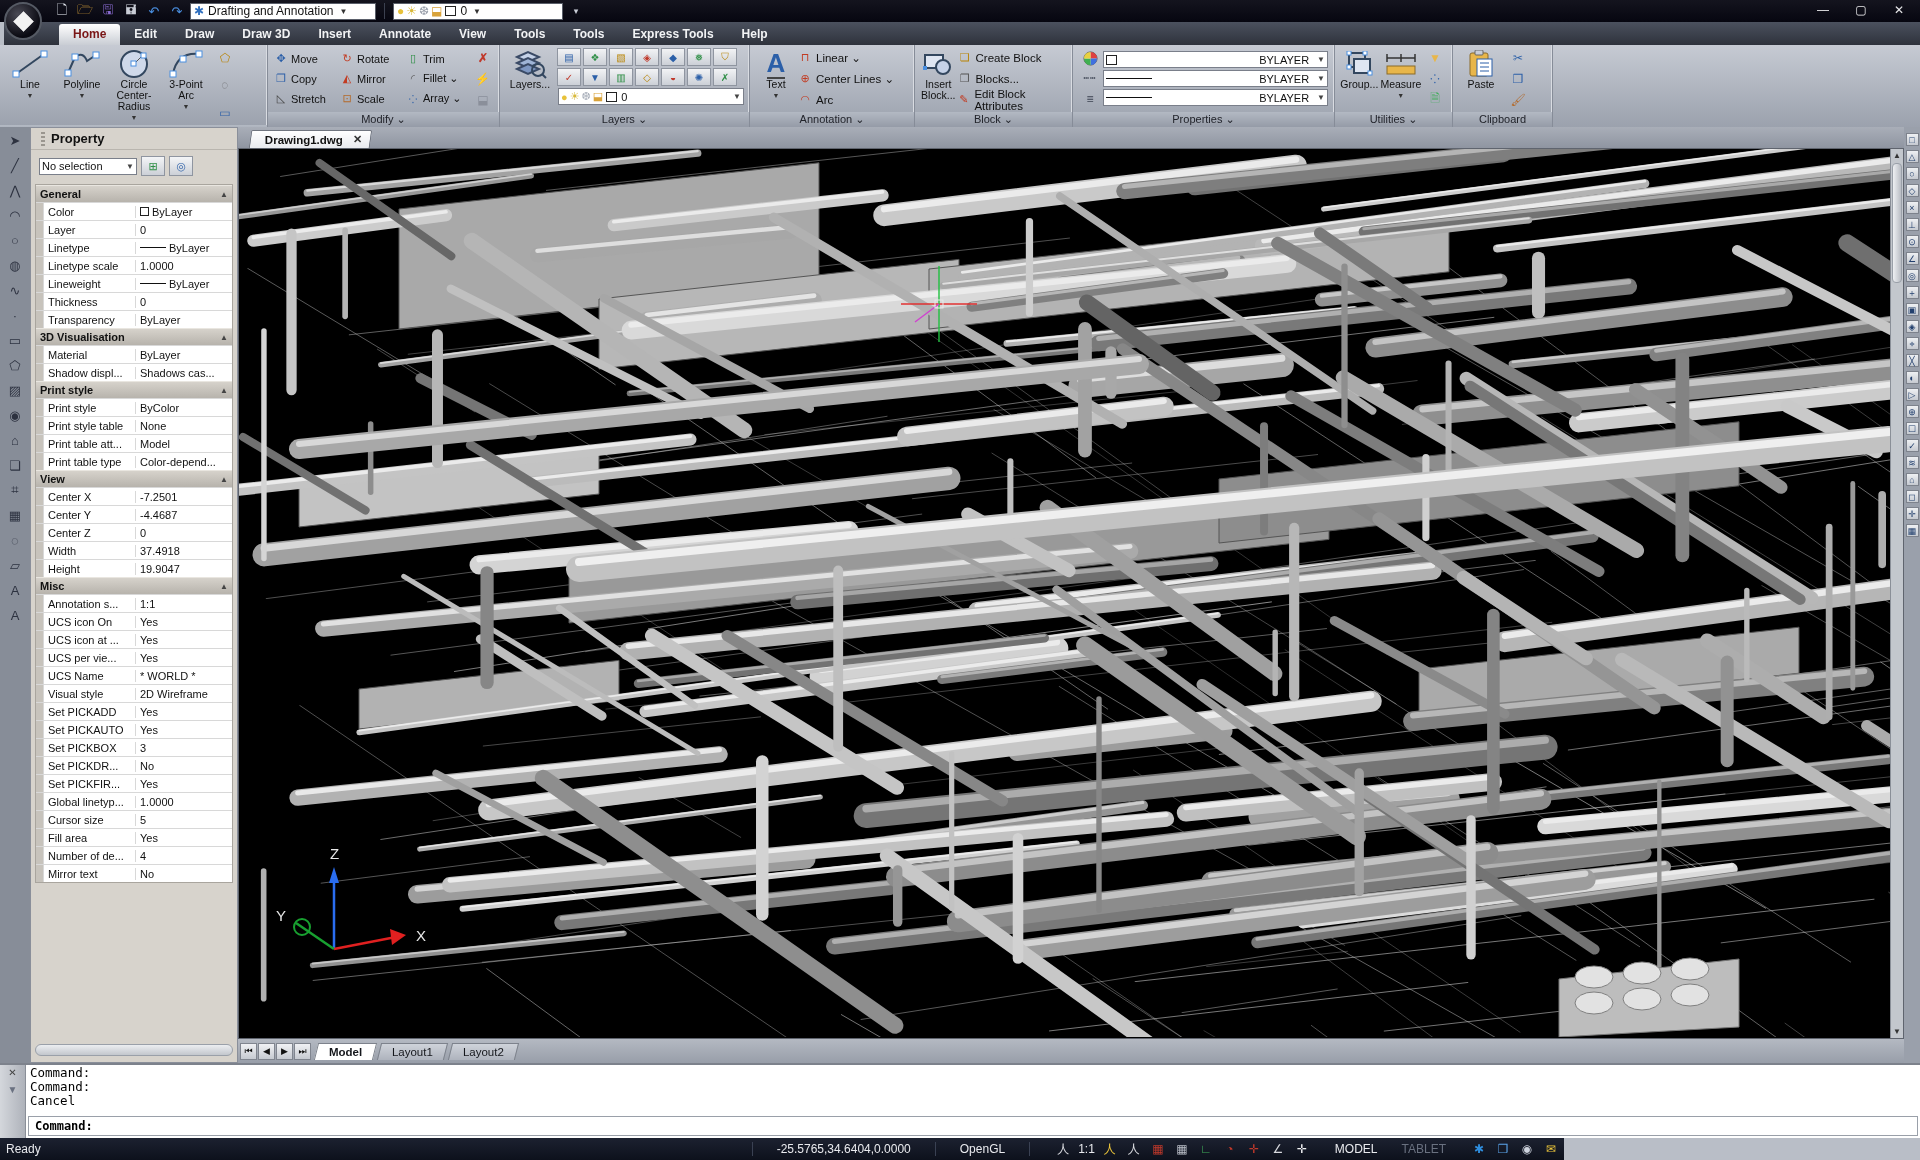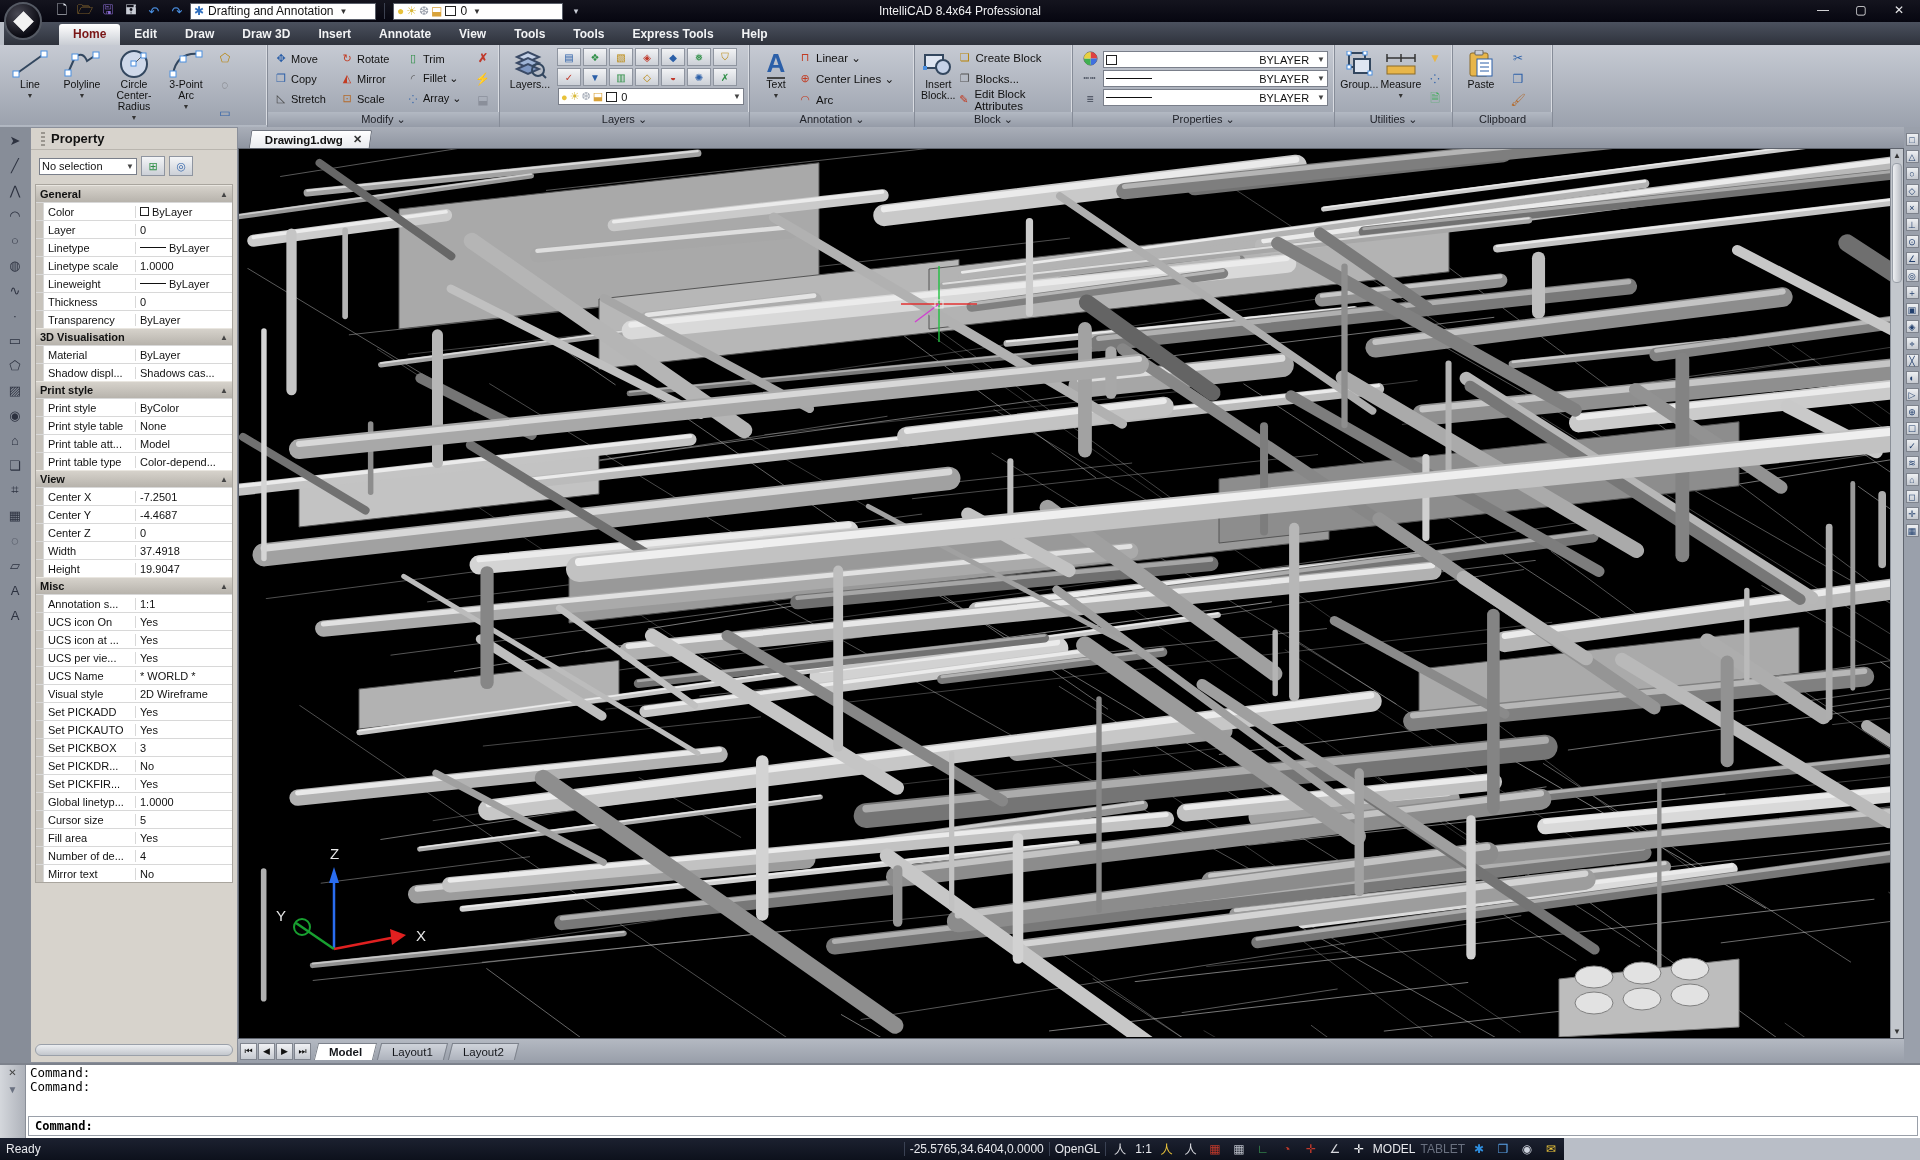--- a/index.html
+++ b/index.html
@@ -94,21 +94,21 @@
   
   #command-area { position:absolute; left:0; top:1063px; width:1920px; height:75px; background:#fff; border-top:2px solid #7d828c; display:flex; }
   #cmd-gutter { width:26px; background:linear-gradient(90deg,#d4d7dc,#aeb2ba); border-right:1px solid #8a8f98; display:flex; flex-direction:column; align-items:center; padding-top:2px; gap:6px; font-size:10px; color:#444; }
   #cmd-body { flex:1; display:flex; flex-direction:column; font-family:"DejaVu Sans Mono","Liberation Mono",monospace; }
   #cmd-history { flex:1; padding:1px 4px; font-size:12.5px; line-height:14px; color:#000; }
   #cmd-input { height:20px; margin:0 2px 2px 2px; border:1px solid #9aa0a9; font-size:12px; font-weight:bold; padding:2px 6px; color:#000; }
 
   
   #statusbar { position:absolute; left:0; top:1138px; width:1564px; height:22px; background:linear-gradient(#1c2130,#0d111c); color:#e9eaee; font-size:12px; display:flex; align-items:center; }
   #status-ready { padding-left:6px; }
-  #status-right { margin-left:auto; display:flex; align-items:center; gap:5px; padding-right:4px; }
+  #status-right { margin-left:auto; display:flex; align-items:center; gap:24px; padding-right:4px; }
   .st-sep { width:1px; height:14px; background:#3a4153; }
   .st-icon { width:18px; height:16px; display:flex; align-items:center; justify-content:center; font-size:12px; }
   .st-label { font-size:12px; }
   .st-label.dim { color:#6a7180; }
 
   svg text { font-family:"Liberation Sans",sans-serif; }
 </style>
 </head>
 <body>
 
@@ -135,21 +135,20 @@
         <span style="color:#e8c23a;">●</span>
         <span style="color:#d9b93a;margin-left:2px;">☀</span>
         <span style="color:#9aa0ab;margin-left:2px;">❆</span>
         <span style="color:#d9a33a;margin-left:2px;">⬓</span>
         <span class="swatch" style="margin-left:3px;"></span>
         <span style="margin-left:4px;">0</span>
         <span class="arrow">▼</span>
       </div>
       <span class="qat-btn" style="font-size:9px;color:#c9cdd6;">▾</span>
     </div>
-    <div id="window-title">IntelliCAD 8.4x64 Professional</div>
     <div id="win-controls">
       <span class="win-btn">—</span>
       <span class="win-btn">▢</span>
       <span class="win-btn">✕</span>
     </div>
   </div>
 
   <div id="tabrow">
       <span class="tab active">Home</span>
       <span class="tab">Edit</span>
@@ -1214,20 +1213,21 @@
 
   <div id="command-area">
     <div id="cmd-gutter">
       <span>✕</span>
       <span style="color:#6a7180;">▼</span>
     </div>
     <div id="cmd-body">
       <div id="cmd-history">
           <div>Command:</div>
           <div>Command:</div>
+          <div>Cancel</div>
         </div>
       <div id="cmd-input">Command:</div>
     </div>
   </div>
 
   <div id="statusbar">
     <span id="status-ready">Ready</span>
     <div id="status-right">
       <span class="st-sep"></span>
       <span class="st-label">-25.5765,34.6404,0.0000</span>

